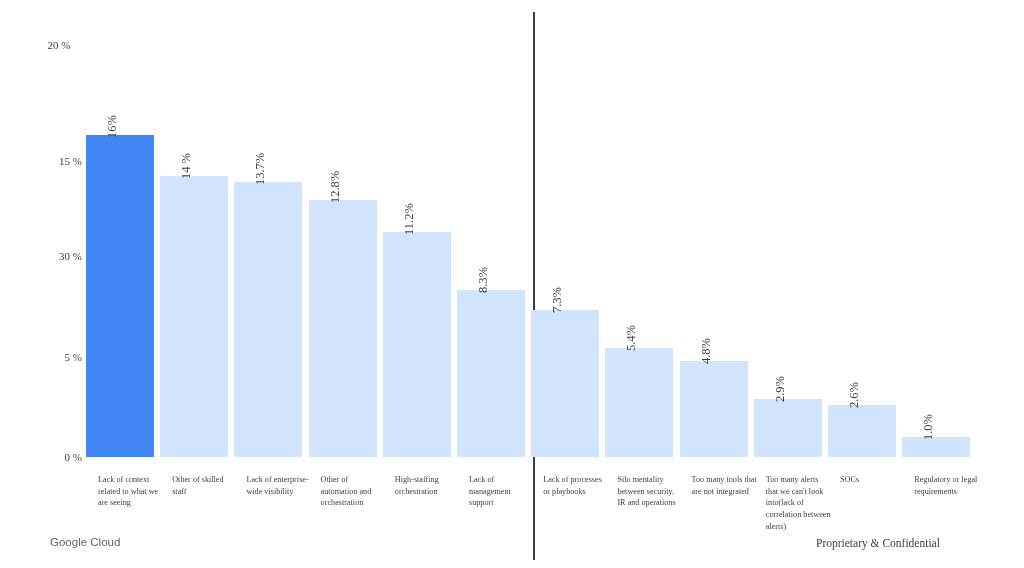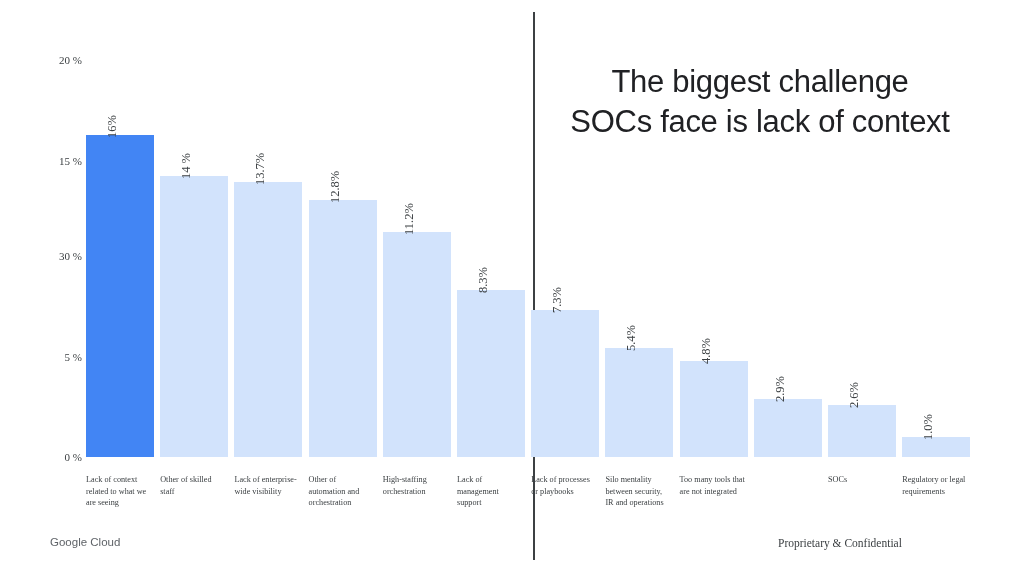--- a/index.html
+++ b/index.html
@@ -104,63 +104,61 @@
     font-family: "Liberation Serif", serif;
     font-size: 12.5px;
     color: #3c4043;
     white-space: nowrap;
     transform-origin: left bottom;
     transform: rotate(-90deg) translateX(6px);
   }
   .barlabel {
     position: absolute;
     top: 474px;
-    left: 0;
+    left: 12px;
     width: 66px;
     font-family: "Liberation Serif", serif;
     font-size: 8.2px;
     line-height: 1.42;
     color: #3c4043;
   }
 
   
   #footer-left {
     position: absolute;
     left: 50px;
     top: 536px;
     font-family: "Liberation Sans", sans-serif;
     font-size: 11.5px;
     color: #5f6368;
   }
   #footer-right {
     position: absolute;
-    left: 778px;
+    left: 816px;
     top: 537px;
     font-family: "Liberation Serif", serif;
     font-size: 11.5px;
     color: #3c4043;
   }
 </style>
 </head>
 <body>
 
 <div id="slide">
 
   <div id="divider"></div>
 
-  <div id="title">The biggest challenge
-SOCs face is lack of context</div>
 
   <div id="plot">
     <div id="yaxis">
         <div class="ytick" style="top: 457px;">0 %</div>
         <div class="ytick" style="top: 356.5px;">5 %</div>
         <div class="ytick" style="top: 256px;">30 %</div>
         <div class="ytick" style="top: 161px;">15 %</div>
-        <div class="ytick" style="top: 60px;">20 %</div>
+        <div class="ytick" style="top: 45px; text-align: center;">20 %</div>
       </div>
     <div id="bars">
         <div class="barslot" style="left: 0px; width: 68px;">
           <div class="bar highlight" style="height: 321.6px;"></div>
           <div class="barvalue" style="top: 129.4px;">16%</div>
           <div class="barlabel">Lack of context related to what we are seeing</div>
         </div>
         <div class="barslot" style="left: 74.2px; width: 68px;">
           <div class="bar" style="height: 281.4px;"></div>
           <div class="barvalue" style="top: 169.6px;">14 %</div>
@@ -197,20 +195,21 @@
           <div class="barlabel">Silo mentality between security, IR and operations</div>
         </div>
         <div class="barslot" style="left: 593.6px; width: 68px;">
           <div class="bar" style="height: 96.48px;"></div>
           <div class="barvalue" style="top: 354.52px;">4.8%</div>
           <div class="barlabel">Too many tools that are not integrated</div>
         </div>
         <div class="barslot" style="left: 667.8px; width: 68px;">
           <div class="bar" style="height: 58.29px;"></div>
           <div class="barvalue" style="top: 392.71px;">2.9%</div>
+          <div class="barlabel">Too many alerts that we can't look into(lack of correlation between alerts)</div>
         </div>
         <div class="barslot" style="left: 742px; width: 68px;">
           <div class="bar" style="height: 52.26px;"></div>
           <div class="barvalue" style="top: 398.74px;">2.6%</div>
           <div class="barlabel">SOCs</div>
         </div>
         <div class="barslot" style="left: 816.2px; width: 68px;">
           <div class="bar" style="height: 20.1px;"></div>
           <div class="barvalue" style="top: 430.9px;">1.0%</div>
           <div class="barlabel">Regulatory or legal requirements</div>

